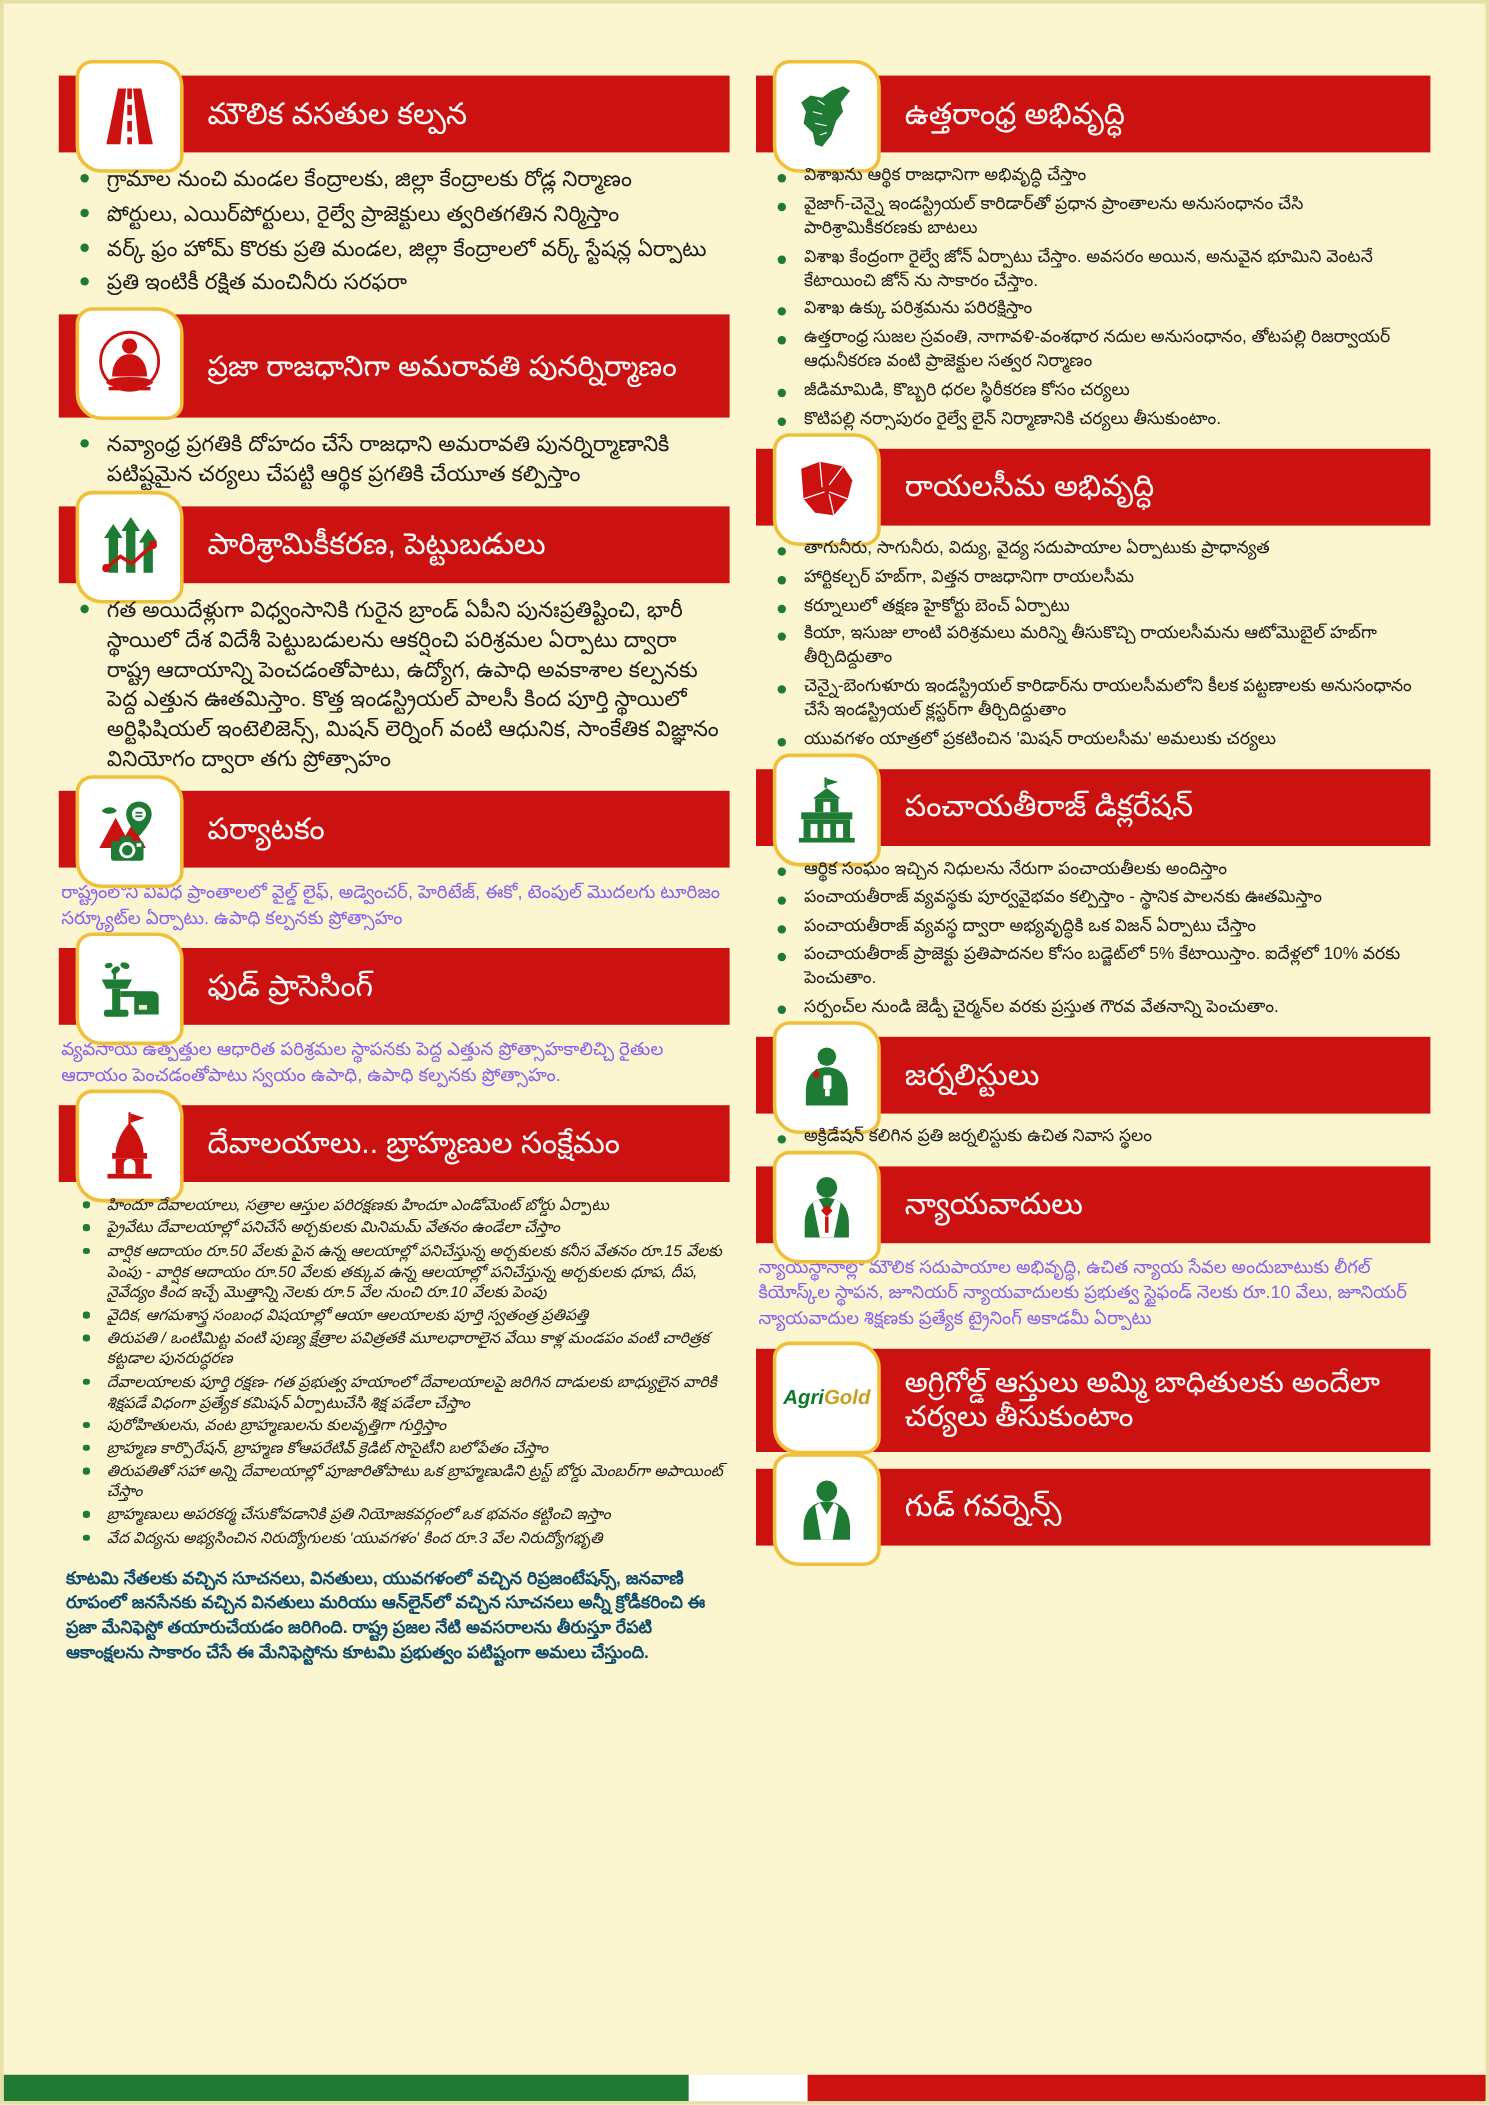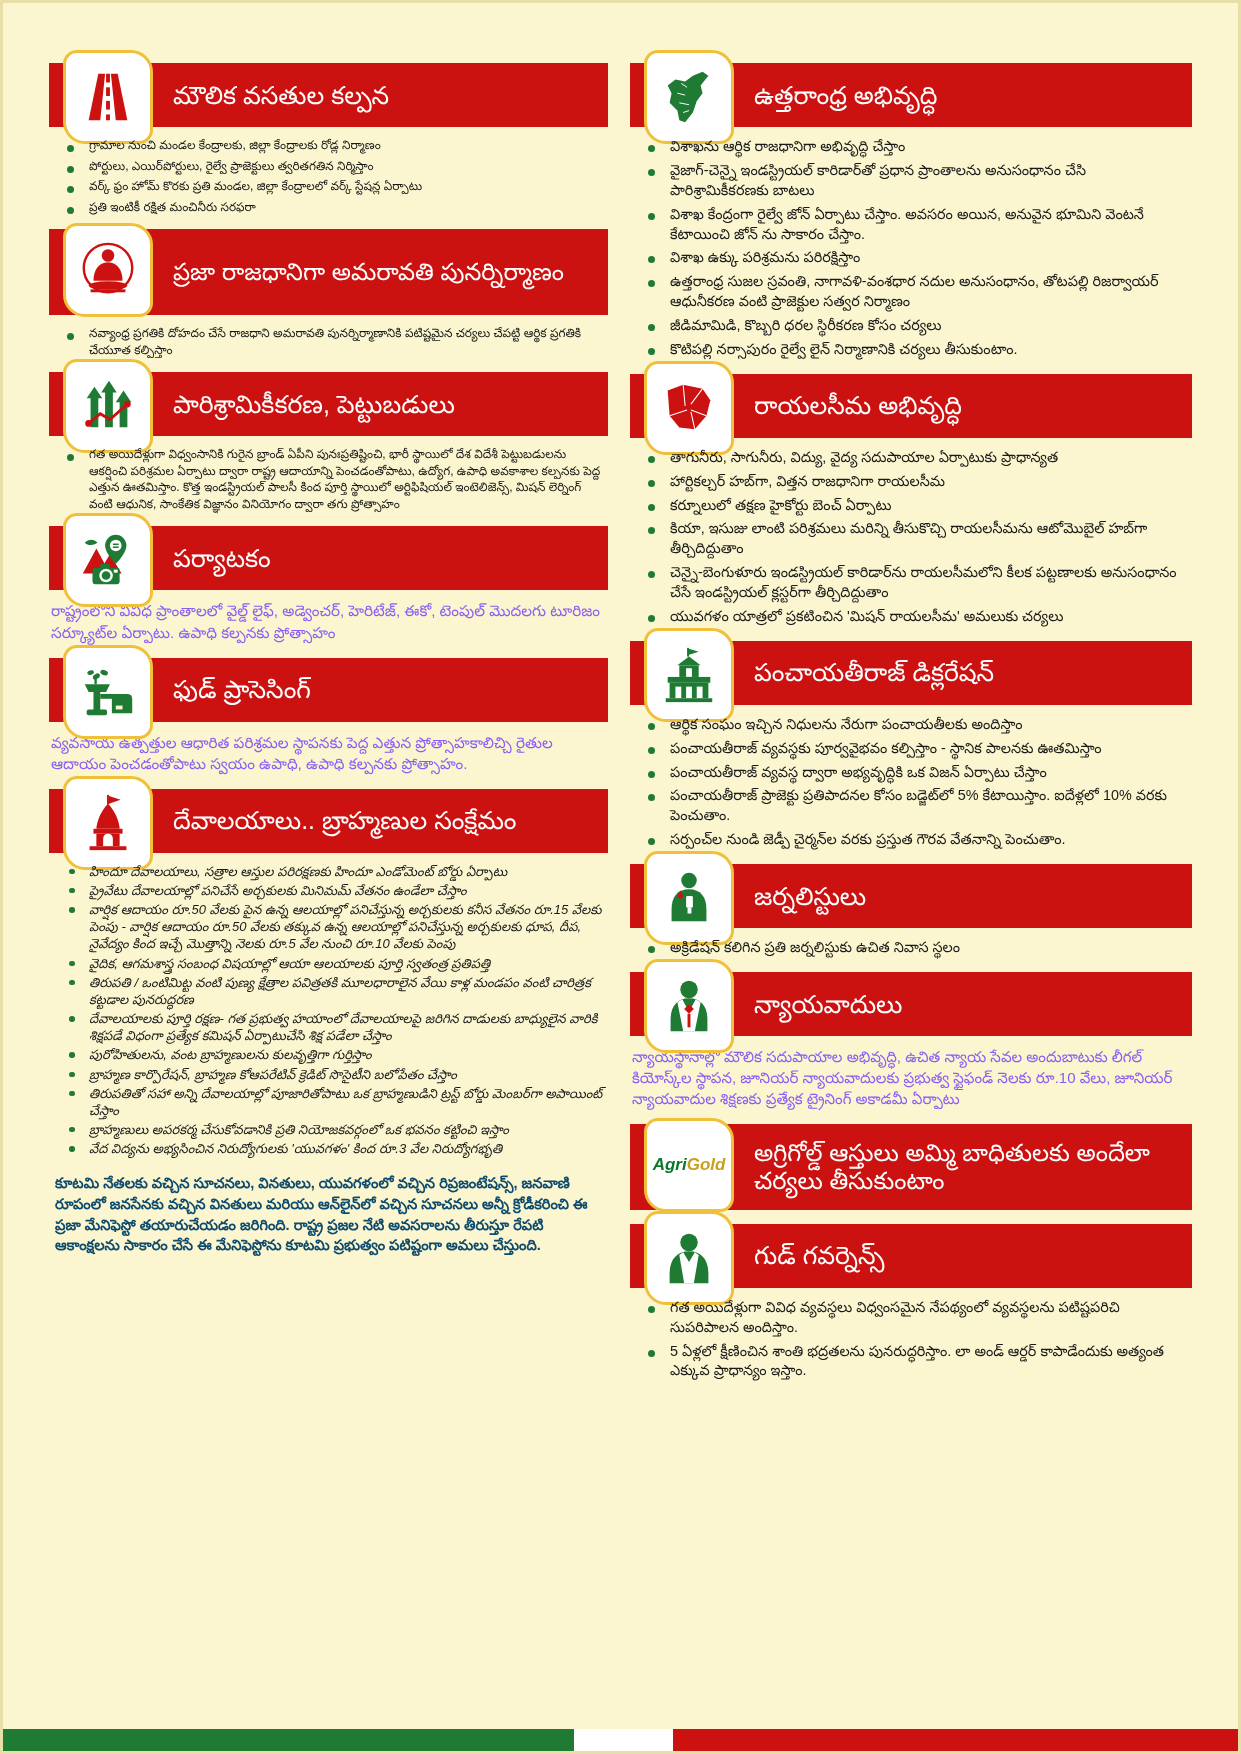--- a/index.html
+++ b/index.html
@@ -54,21 +54,21 @@
     padding-right: 10px;
   }
   .bar.tall .bar-title { font-size: 24px; }
 
   
   ul.pts { list-style: none; margin: 6px 0 2px 0; padding: 0 4px 0 10px; }
   ul.pts > li {
     position: relative;
     padding-left: 30px;
     margin-bottom: 4px;
-    font-size: 12px;
+    font-size: 18px;
     line-height: 1.38;
     color: #1a1a1a;
   }
   ul.pts > li:before {
     content: "";
     position: absolute;
     left: 8px; top: 8px;
     width: 7px; height: 7px;
     border-radius: 50%;
     background: #1f7a34;
@@ -341,24 +341,20 @@
       <div class="bar">
         <div class="icon-badge">
           <svg viewBox="0 0 64 64">
               <circle cx="32" cy="16" r="9" fill="#1f7a34"></circle>
               <path d="M32 25 C19 25 12 34 12 48 L12 58 L52 58 L52 48 C52 34 45 25 32 25 Z" fill="#1f7a34"></path>
               <path d="M26 26 L32 36 L38 26 L42 29 L37 58 L27 58 L22 29 Z" fill="#fff"></path>
             </svg>
         </div>
         <div class="bar-title">గుడ్ గవర్నెన్స్</div>
       </div>
-      <ul class="pts rt">
-        <li>గత అయిదేళ్లుగా వివిధ వ్యవస్థలు విధ్వంసమైన నేపథ్యంలో వ్యవస్థలను పటిష్టపరిచి సుపరిపాలన అందిస్తాం.</li>
-        <li>5 ఏళ్లలో క్షీణించిన శాంతి భద్రతలను పునరుద్ధరిస్తాం. లా అండ్ ఆర్డర్ కాపాడేందుకు అత్యంత ఎక్కువ ప్రాధాన్యం ఇస్తాం.</li>
-      </ul>
 
     </div>
   </div>
 
   <div class="footer-strip">
     <div class="s1"></div>
     <div class="s2"></div>
     <div class="s3"></div>
   </div>
 </div>

